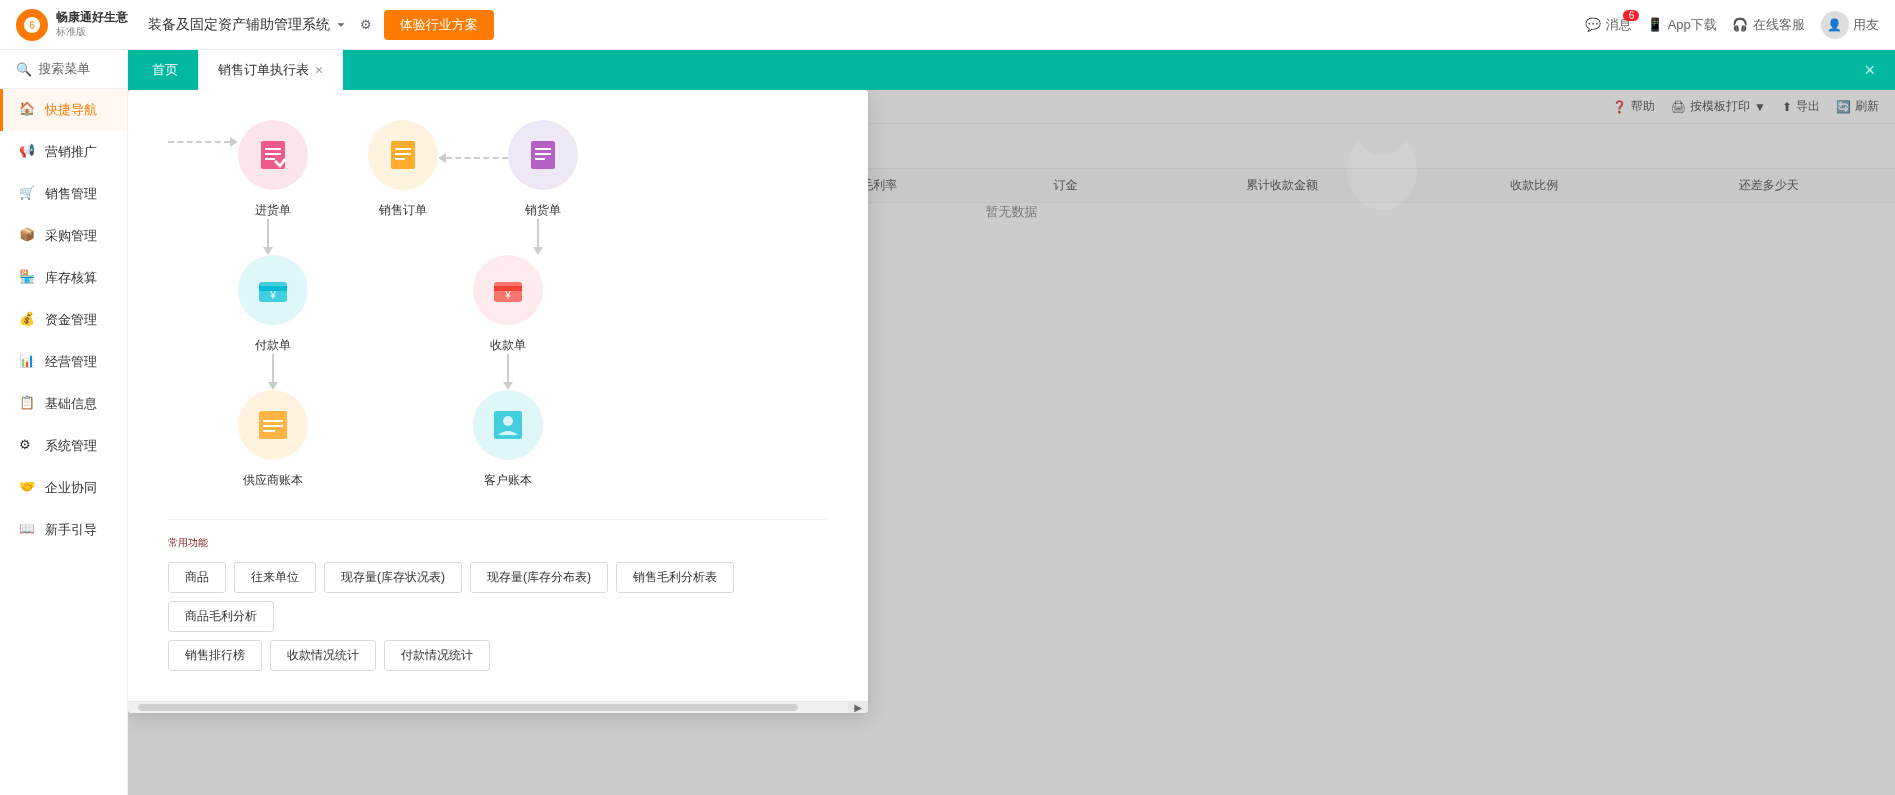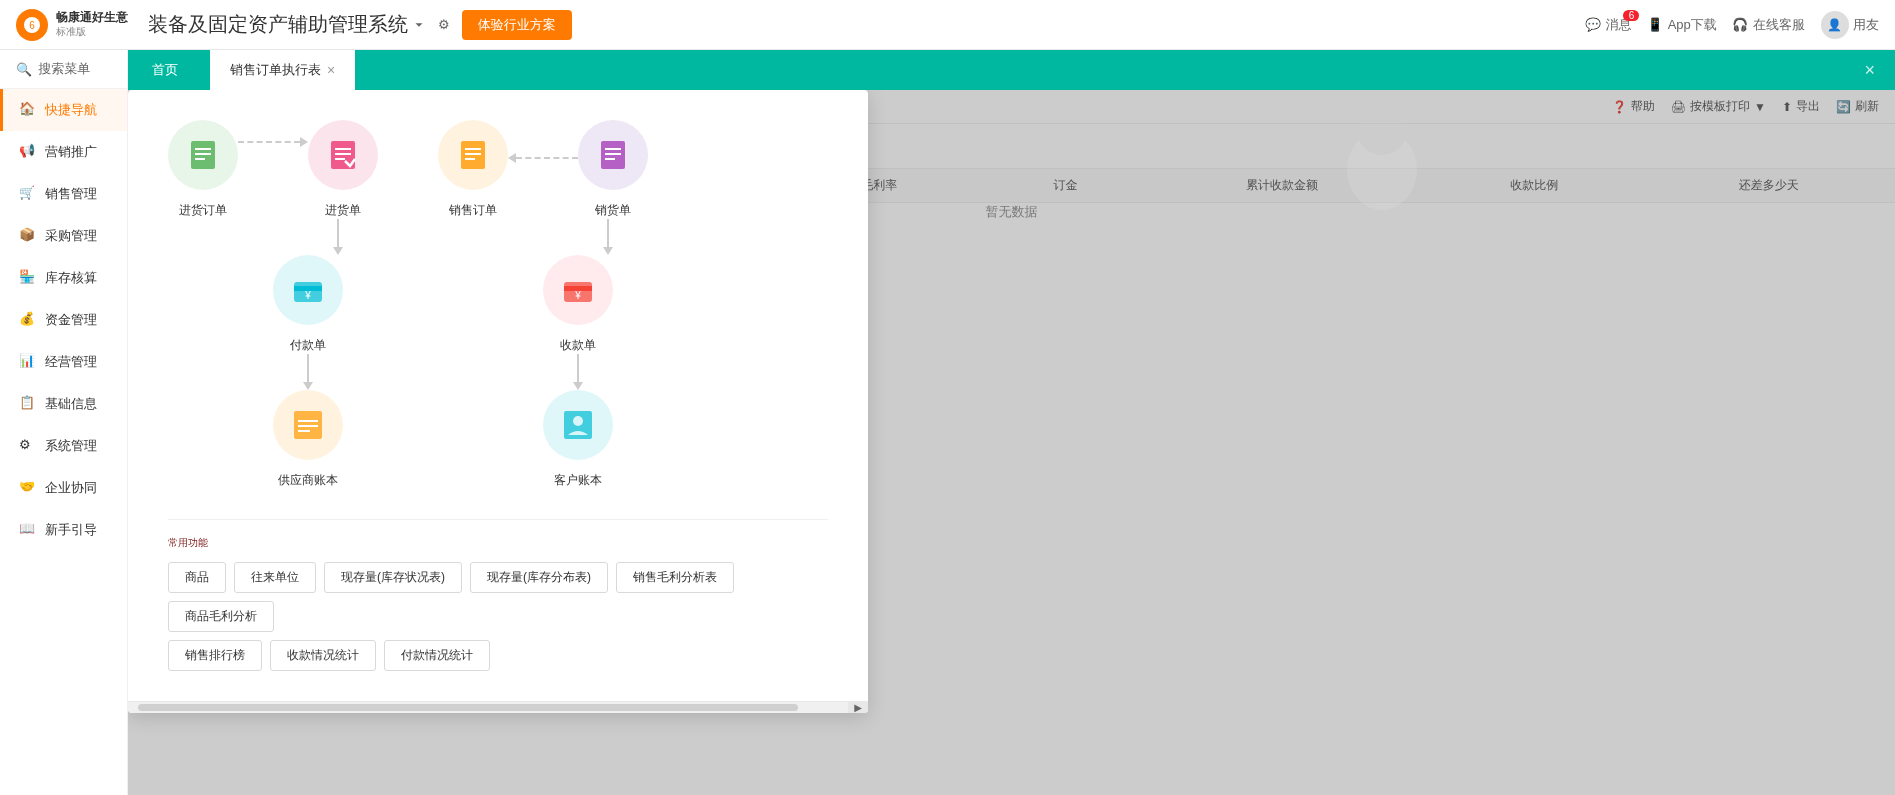--- a/index.html
+++ b/index.html
@@ -13,21 +13,21 @@
       display: flex; align-items: center; height: 50px;
       background: #fff; border-bottom: 1px solid #e8e8e8;
       padding: 0 16px; gap: 12px; flex-shrink: 0;
     }
     .logo-area { display: flex; align-items: center; gap: 8px; width: 120px; }
     .logo-icon { width: 32px; height: 32px; background: #ff7a00; border-radius: 50%; display: flex; align-items: center; justify-content: center; }
     .logo-icon svg { width: 20px; height: 20px; }
     .logo-text { font-size: 12px; color: #333; line-height: 1.3; font-weight: bold; }
     .logo-sub { font-size: 10px; color: #888; }
 
-    .system-title { font-size: 20px; color: #333; flex: 1; }
+    .system-title { font-size: 14px; color: #333; flex: 1; }
     .title-dropdown { display: flex; align-items: center; gap: 4px; cursor: pointer; }
     .title-dropdown svg { width: 14px; height: 14px; fill: #666; }
 
     .top-actions { display: flex; align-items: center; gap: 16px; margin-left: auto; }
     .trial-btn {
       background: #ff7a00; color: #fff; border: none; border-radius: 4px;
       padding: 6px 16px; font-size: 13px; cursor: pointer;
     }
     .top-icon-item { display: flex; align-items: center; gap: 4px; color: #666; font-size: 13px; cursor: pointer; position: relative; }
     .badge {
@@ -65,21 +65,21 @@
     
     .tab-bar {
       display: flex; align-items: center; background: #00b8a0; height: 40px;
       padding: 0 4px; flex-shrink: 0;
     }
     .tab-item {
       display: flex; align-items: center; gap: 6px;
       padding: 0 20px; height: 100%; font-size: 13px; cursor: pointer;
       color: rgba(255,255,255,0.8);
     }
-    .tab-item.active { background: #fff; color: #333; margin-left: 12px; }
+    .tab-item.active { background: #fff; color: #333; }
     .tab-item.home { background: transparent; color: #fff; }
     .tab-close { color: #999; font-size: 14px; cursor: pointer; }
     .window-close {
       margin-left: auto; padding: 0 16px; color: rgba(255,255,255,0.8);
       font-size: 18px; cursor: pointer; line-height: 40px;
     }
 
     
     .modal-overlay {
       position: absolute; top: 0; left: 0; right: 0; bottom: 0;
@@ -360,32 +360,20 @@
 
         <div class="modal-overlay">
           <div class="quick-guide-modal">
             <div class="quick-guide-content">
 
               <div style="display:flex; align-items:flex-start; gap:0; margin-bottom:30px;">
 
                 <div style="display:flex; flex-direction:column; align-items:center;">
                   <div style="display:flex; align-items:center;">
 
-                    <div class="node-with-label">
-                      <div class="flow-node green">
-                        <svg width="36" height="36" viewBox="0 0 36 36">
-                          <rect x="6" y="4" width="24" height="28" rx="2" fill="#4caf50" opacity="0.8"></rect>
-                          <line x1="10" y1="12" x2="26" y2="12" stroke="white" stroke-width="2"></line>
-                          <line x1="10" y1="17" x2="26" y2="17" stroke="white" stroke-width="2"></line>
-                          <line x1="10" y1="22" x2="20" y2="22" stroke="white" stroke-width="2"></line>
-                          <polyline points="22,26 26,20 30,26" fill="none" stroke="#4caf50" stroke-width="0"></polyline>
-                        </svg>
-                      </div>
-                      <span class="flow-label">进货订单</span>
-                    </div>
 
                     <div class="arrow-container">
                       <div style="display:flex; align-items:center; width:70px; padding-bottom:28px;">
                         <div class="h-line-dashed" style="flex:1;"></div>
                         <div class="arrow-head"></div>
                       </div>
                     </div>
 
                     <div class="node-with-label">
                       <div class="flow-node pink">

